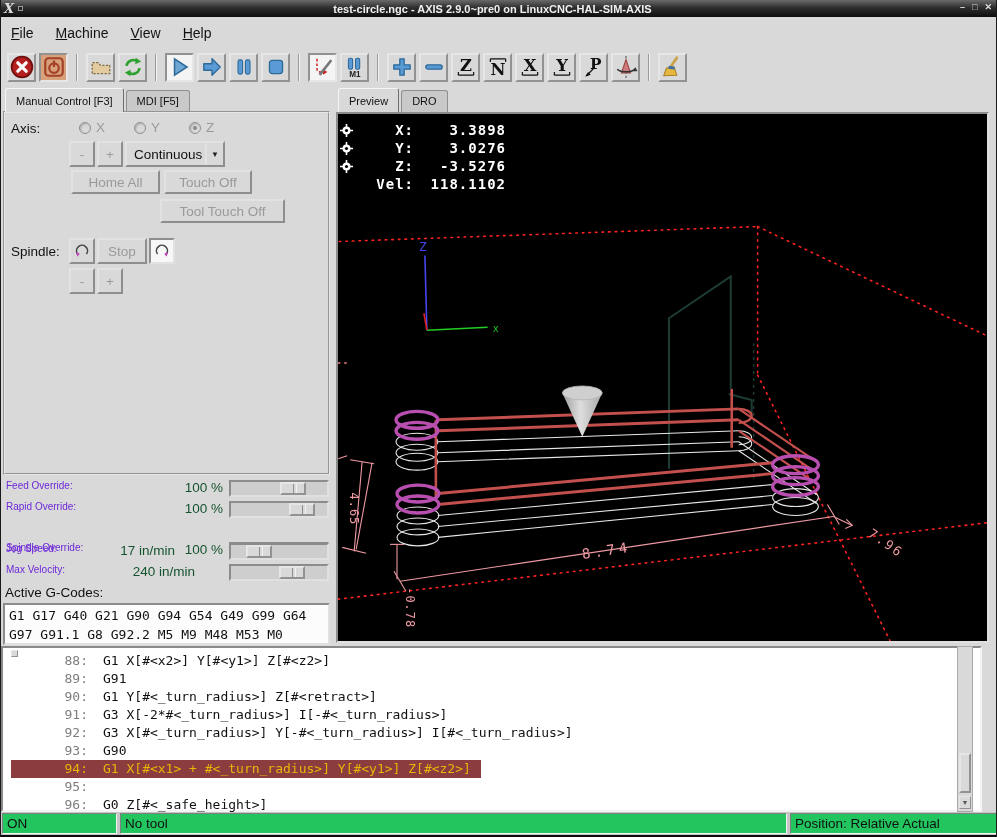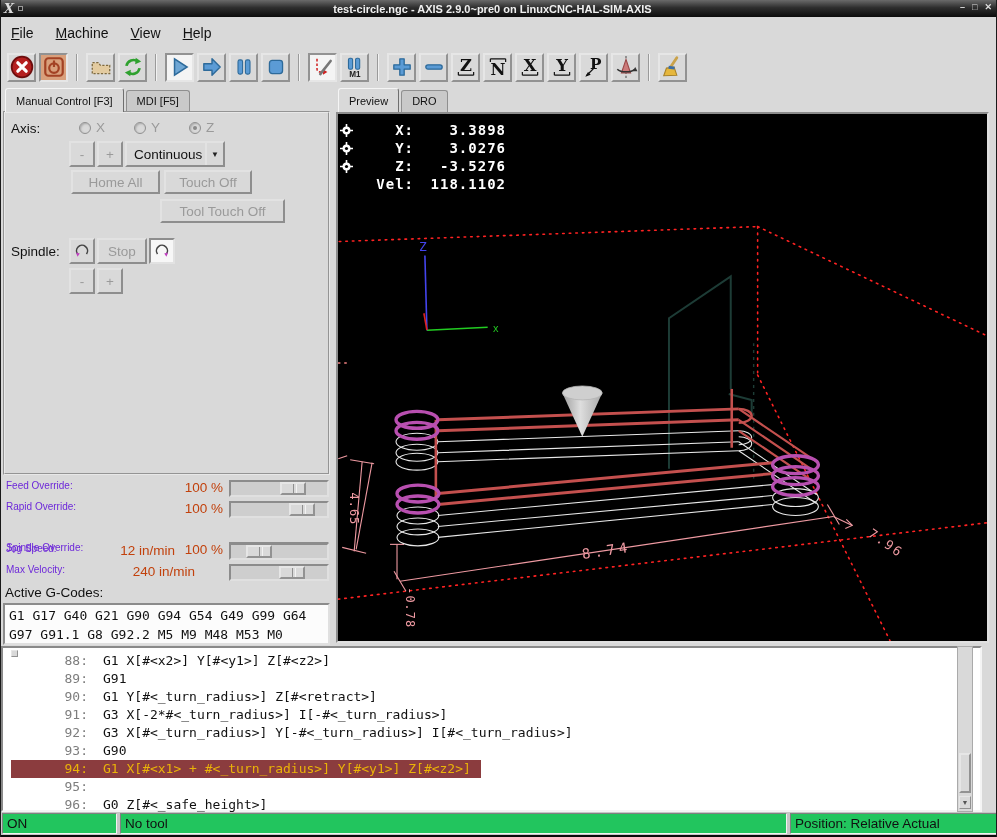--- a/index.html
+++ b/index.html
@@ -49,21 +49,21 @@
   .radio .circ{width:12px;height:12px;border-radius:50%;background:#d9d9d9;
     border:1px solid #909090;box-shadow:inset 1px 1px 2px #aaa;position:relative;}
   .radio .circ.sel::after{content:"";position:absolute;left:3px;top:3px;width:4px;height:4px;
     border-radius:50%;background:#8a8a8a;}
   .combo{position:absolute;display:flex;align-items:center;background:#d9d9d9;
     border:2px outset #e2e2e2;font-size:13.5px;color:#111;padding-left:7px;}
   .combo .arrowbox{margin-left:auto;width:18px;height:100%;border-left:2px outset #e2e2e2;
     display:flex;align-items:center;justify-content:center;font-size:8px;color:#222;}
   
   .slrow-label{position:absolute;left:5px;font-size:10px;color:#6d28d9;}
-  .slrow-val{position:absolute;left:108px;width:114px;text-align:right;font-size:13.5px;color:#c2410c;}
+  .slrow-val{position:absolute;left:108px;width:114px;text-align:right;font-size:13.5px;color:#14532d;}
   .trough{position:absolute;left:228px;width:100px;height:17px;border:2px inset #e0e0e0;background:#cecece;}
   .handle{position:absolute;top:0;width:26px;height:13px;background:#d9d9d9;border:2px outset #e6e6e6;}
   .handle::after{content:"";position:absolute;left:11px;top:0;bottom:0;width:2px;
     border-left:1px solid #8f8f8f;border-right:1px solid #f2f2f2;}
   .gcodes-box{position:absolute;left:2px;top:517px;width:327px;height:42px;background:#fcfcfc;
     border:2px inset #e0e0e0;font-family:"DejaVu Sans Mono",monospace;font-size:13px;
     line-height:19px;color:#111;padding:1px 4px;white-space:pre;}
   
   #rightpane{position:absolute;left:332px;top:0;width:665px;height:560px;}
   #previewbox{position:absolute;left:3px;top:26px;width:653px;height:531px;
@@ -321,21 +321,21 @@
         </div>
         <div style="position:absolute;left:0;top:456px;width:332px;height:19px;">
           <span class="slrow-label">Spindle Override:</span>
           <span class="slrow-val">100 %</span>
           <div class="trough" style="top:0;">
             <div class="handle" style="left: 62px;"></div>
           </div>
         </div>
         <div style="position:absolute;left:0;top:457px;width:332px;height:19px;">
           <span class="slrow-label">Jog Speed:</span>
-          <span class="slrow-val" style="left:60px;">12 in/min</span>
+          <span class="slrow-val" style="left:60px;">17 in/min</span>
           <div class="trough" style="top:0;">
             <div class="handle" style="left: 15px;"></div>
           </div>
         </div>
         <div style="position:absolute;left:0;top:478px;width:332px;height:19px;">
           <span class="slrow-label">Max Velocity:</span>
           <span class="slrow-val" style="left:80px;">240 in/min</span>
           <div class="trough" style="top:0;">
             <div class="handle" style="left: 48px;"></div>
           </div>

